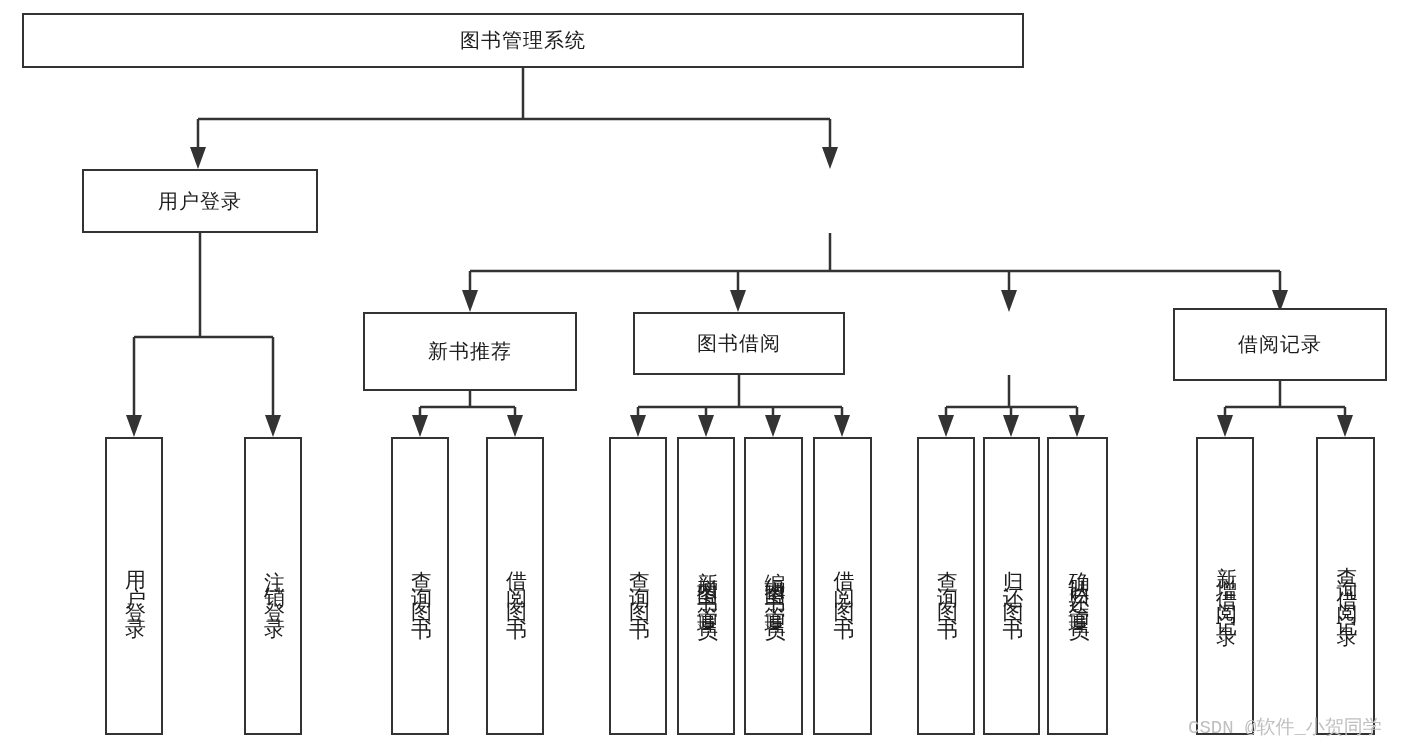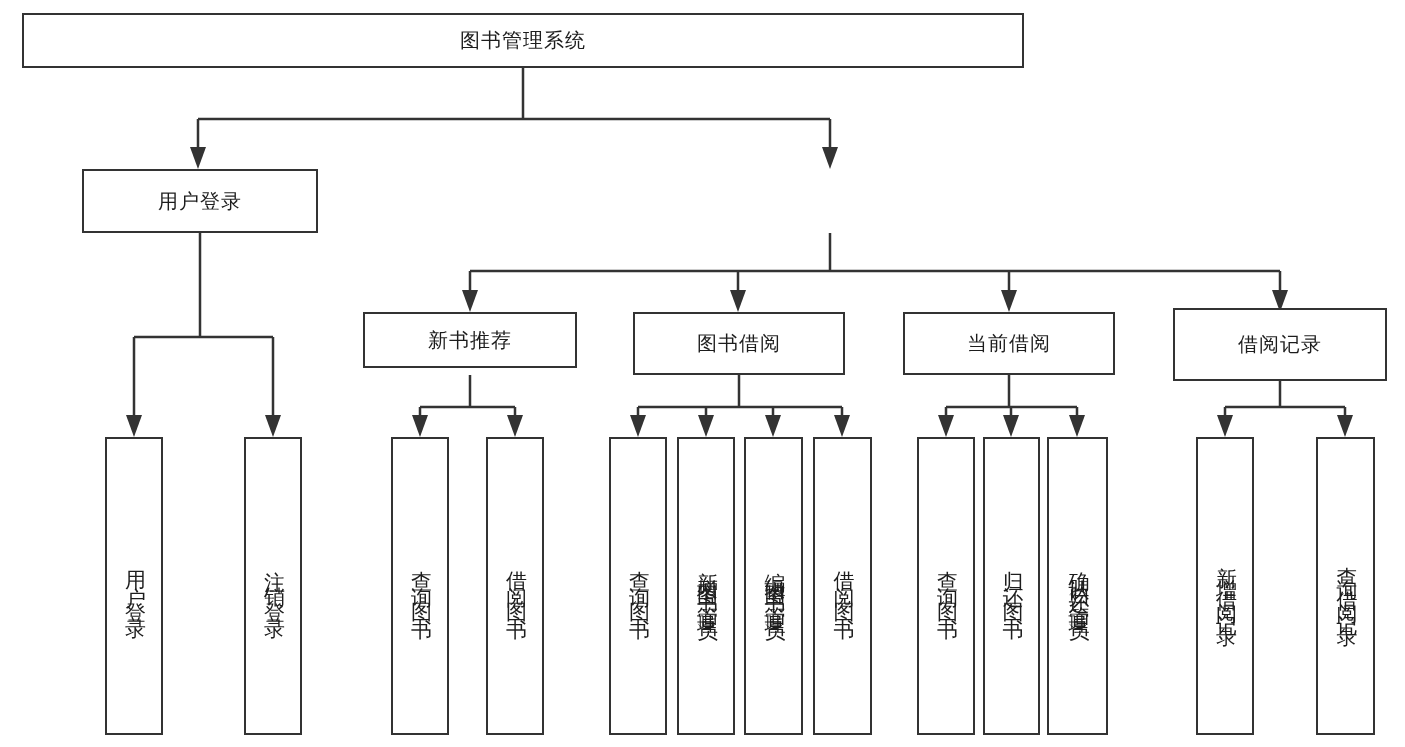--- a/index.html
+++ b/index.html
@@ -103,28 +103,25 @@
   </svg>
 
   <div class="box h" style="left:22px;top:13px;width:1002px;height:55px">
     <span>图书管理系统</span>
   </div>
 
   <div class="box h" style="left:82px;top:169px;width:236px;height:64px">
     <span>用户登录</span>
   </div>
 
-  <div class="box h" style="left:363px;top:312px;width:214px;height:56px">
+  <div class="box h" style="left:363px;top:312px;width:214px;height:79px">
     <span>新书推荐</span>
   </div>
   <div class="box h" style="left:633px;top:312px;width:212px;height:63px">
     <span>图书借阅</span>
-  </div>
-  <div class="box h" style="left:903px;top:312px;width:212px;height:63px">
-    <span>当前借阅</span>
   </div>
   <div class="box h" style="left:1173px;top:308px;width:214px;height:73px">
     <span>借阅记录</span>
   </div>
 
   <div class="box v ls4" style="left:105px;top:437px;width:58px;height:298px">
     <span>用户登录</span>
   </div>
   <div class="box v ls4" style="left:244px;top:437px;width:58px;height:298px">
     <span>注销登录</span>
@@ -160,14 +157,15 @@
     <span>确认归还（管理员）</span>
   </div>
 
   <div class="box v ls6" style="left:1196px;top:437px;width:58px;height:298px">
     <span>新增借阅记录</span>
   </div>
   <div class="box v ls6" style="left:1316px;top:437px;width:59px;height:298px">
     <span>查询借阅记录</span>
   </div>
 
+  <div class="watermark">CSDN @软件_小贺同学</div>
 
 </div>
 
 </body></html>

